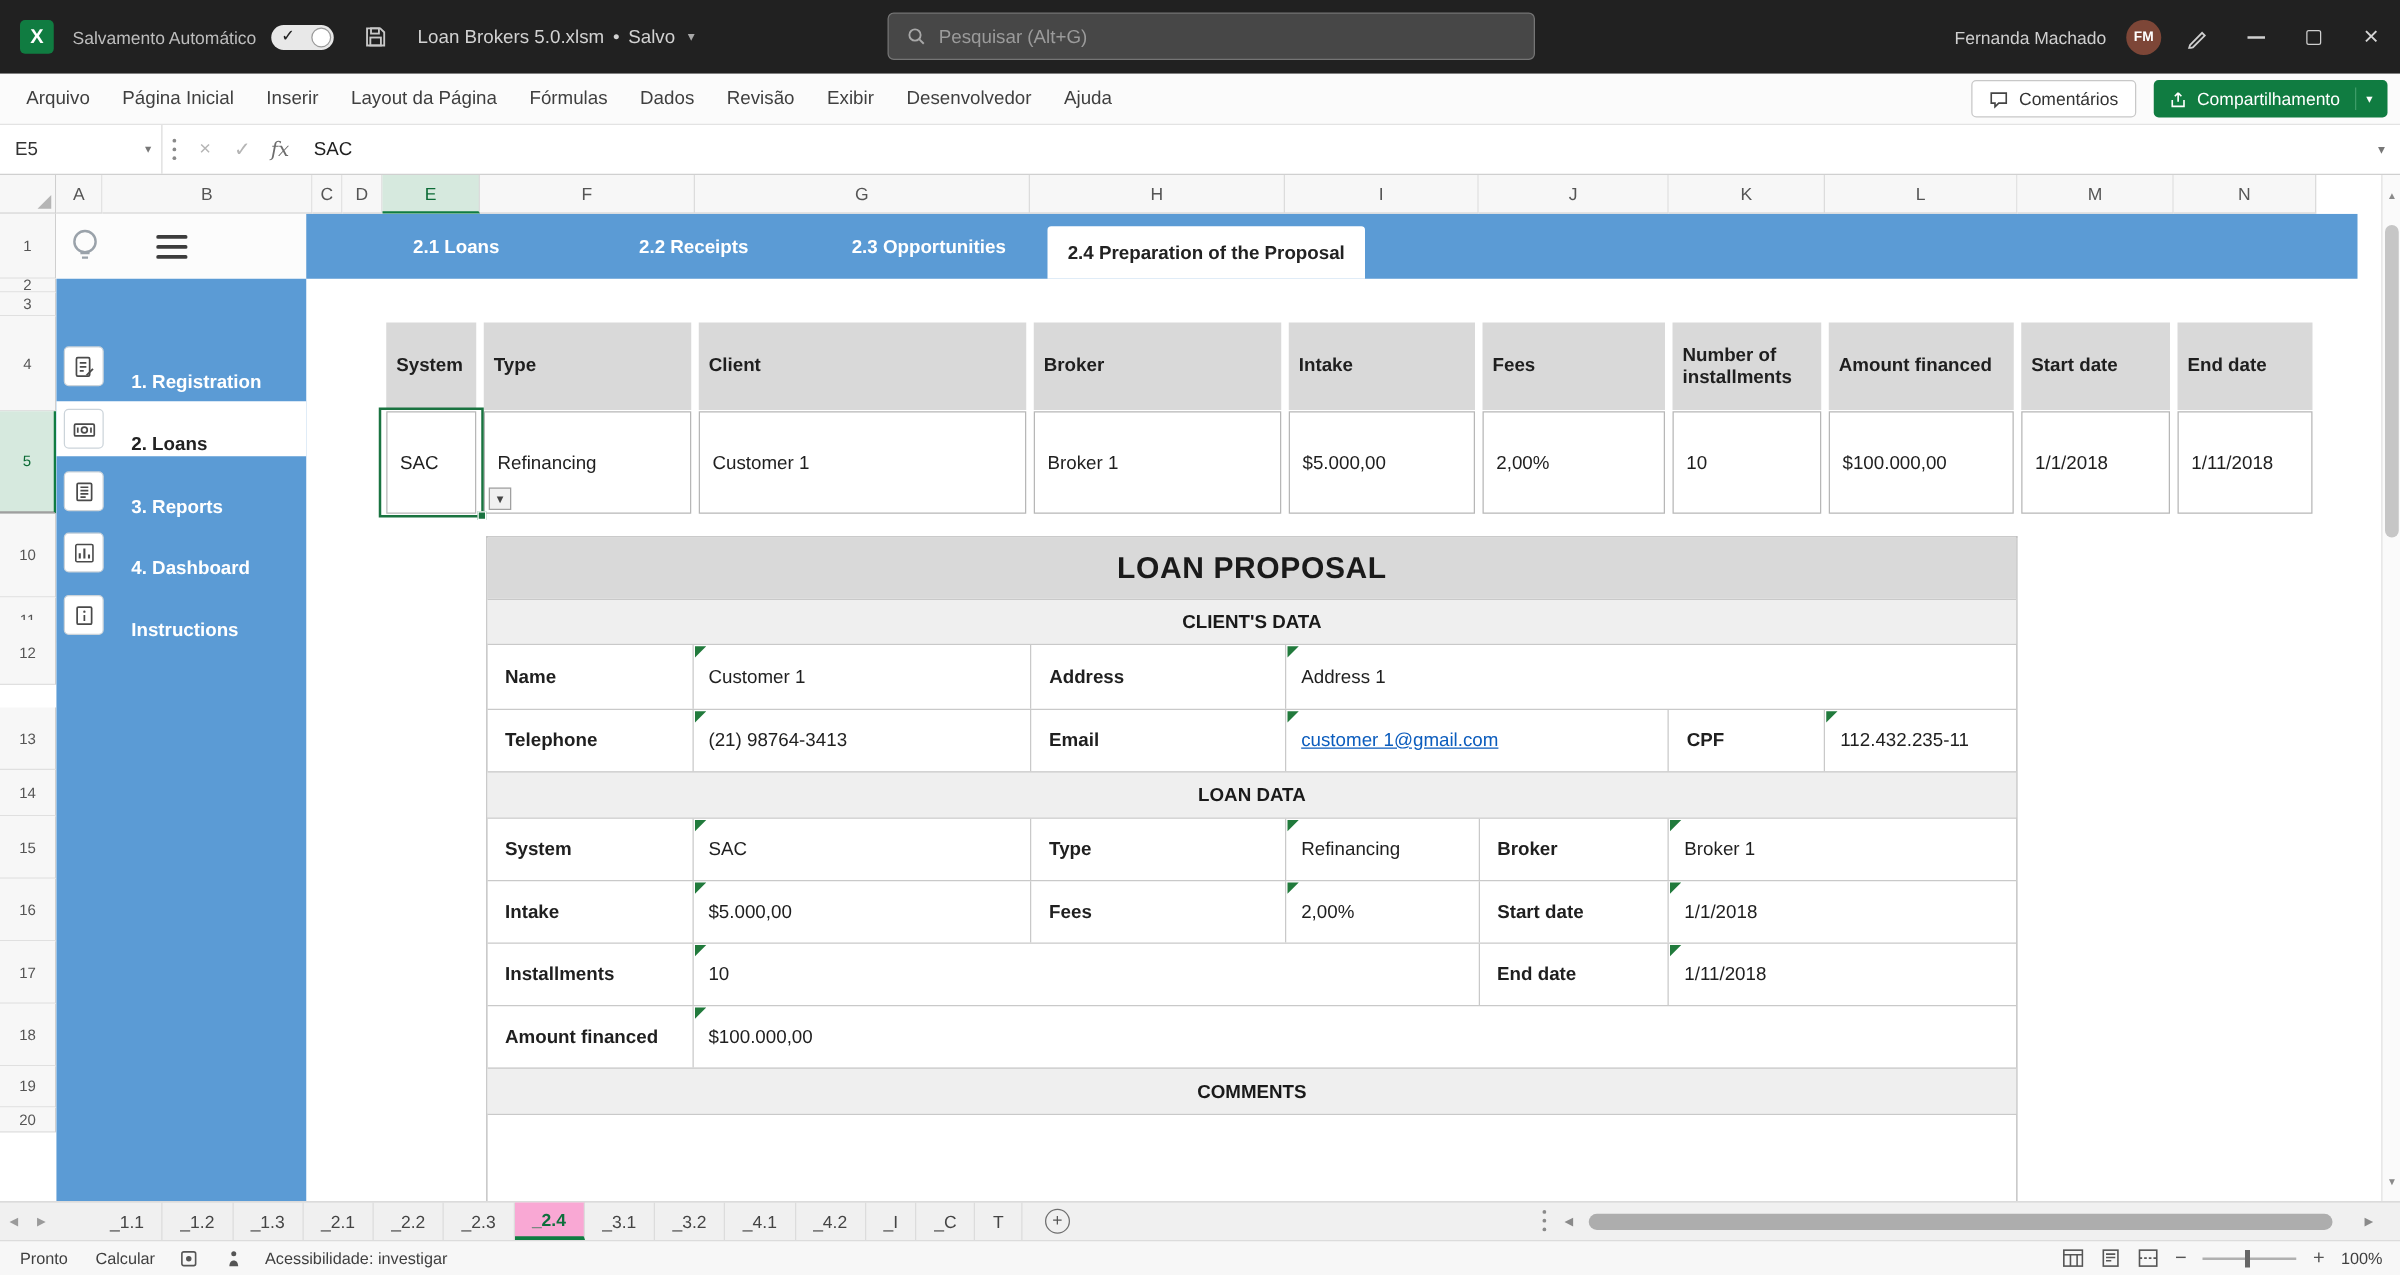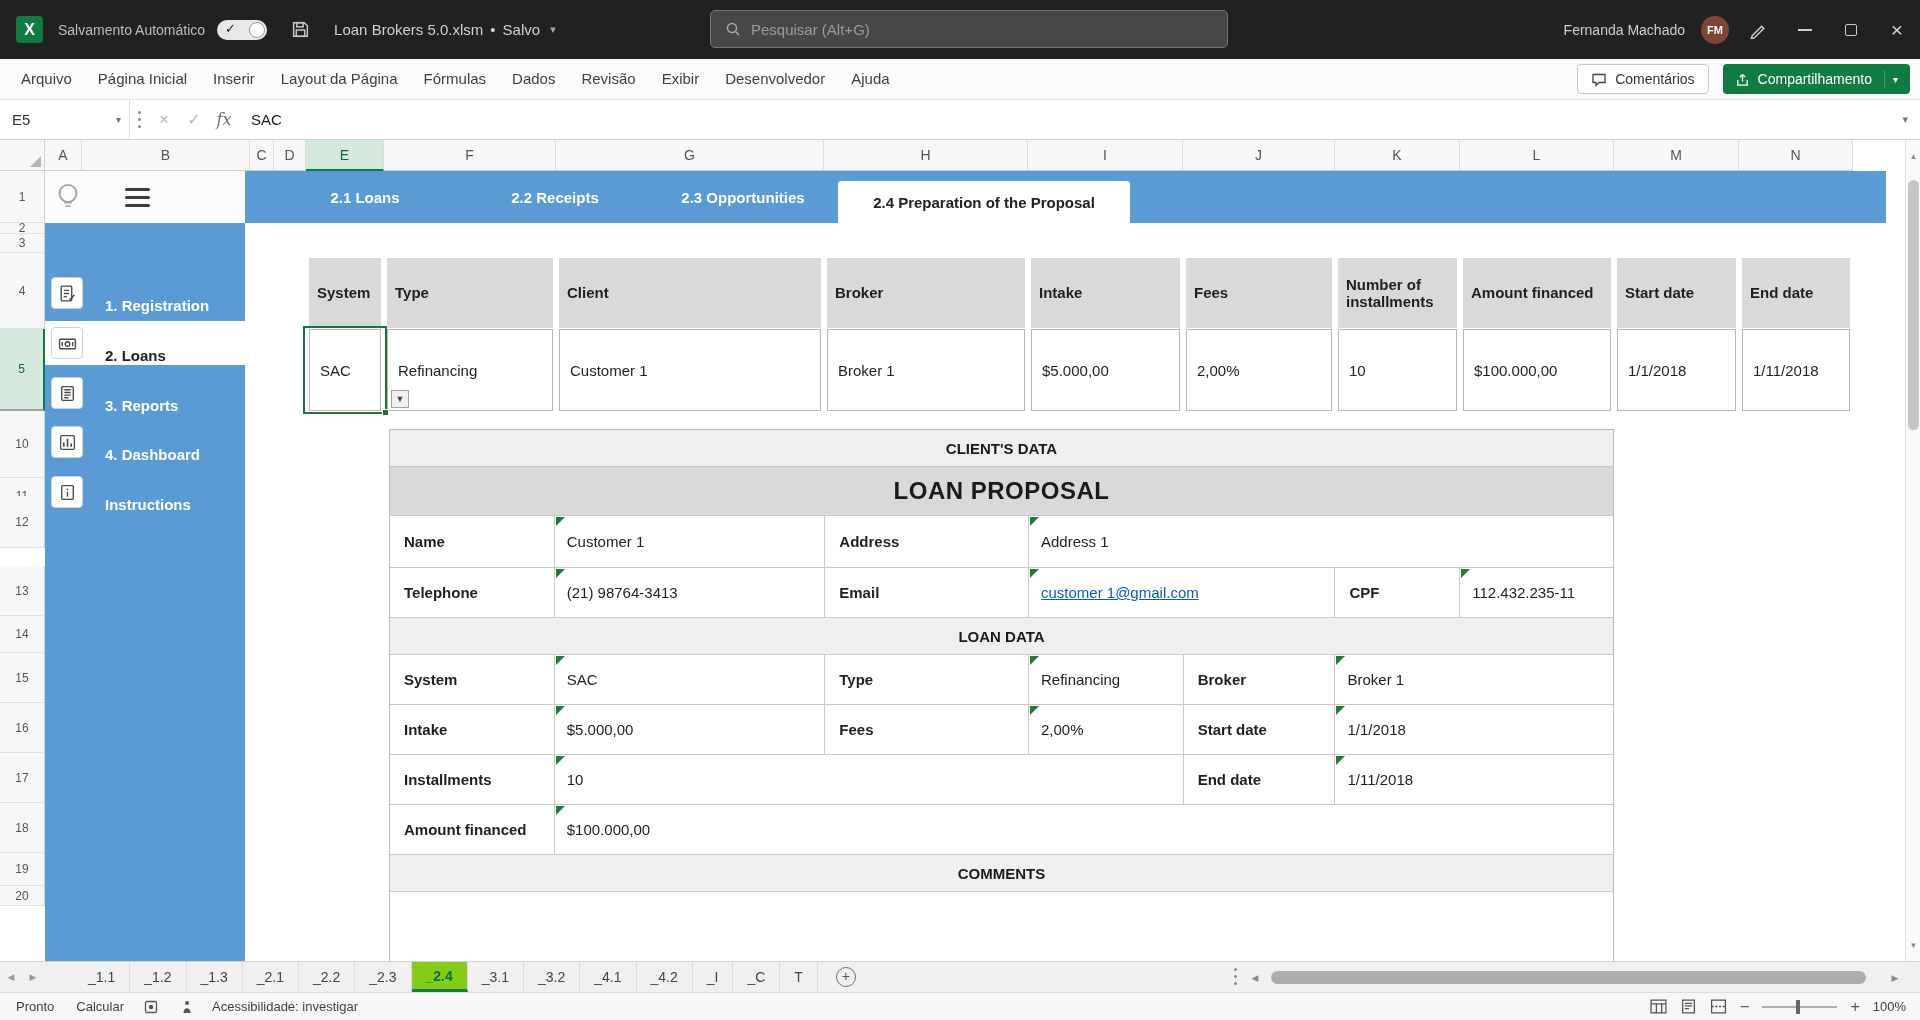--- a/index.html
+++ b/index.html
@@ -142,21 +142,21 @@
   .w1{width:164px}.w2{width:271px}.w3{width:204px}.w4{width:155px}.w5{width:152px}.w6{width:125px}.w7{width:154px}
   .w45{width:307px}.w67{width:279px}.w2to4{width:630px}.w2to7{width:1061px}.w4to7{width:586px}
 
   
   #tabsbar { position:absolute; left:0; top:961px; width:1920px; height:31px; background:#f0f0f0;
              border-top:1px solid #d4d4d4; display:flex; align-items:stretch; }
   .st-nav { width:22px; display:flex; align-items:center; justify-content:center; font-size:9px; color:#9a9a9a; }
   #sheet-tabs { display:flex; margin-left:30px; }
   .sheet-tab { padding:0 14px; font-size:14px; color:#444; display:flex; align-items:center;
                border-right:1px solid #dcdcdc; }
-  .sheet-tab.active { background:#84cc16; color:#0e6f3c; font-weight:bold; border-bottom:3px solid #107c41; }
+  .sheet-tab.active { background:#f9a8d4; color:#0e6f3c; font-weight:bold; border-bottom:3px solid #107c41; }
   #add-sheet { width:20px; height:20px; margin:5px 0 0 18px; border:1.5px solid #6f6f6f; border-radius:50%;
                color:#555; font-size:14px; line-height:17px; text-align:center; }
   #tab-dots { position:absolute; left:1226px; top:4px; }
   #hscroll { position:absolute; left:1245px; right:15px; top:0; height:31px; display:flex; align-items:center; }
   .hs-left,.hs-right { width:20px; text-align:center; font-size:9px; color:#8a8a8a; }
   .hs-track { flex:1; height:31px; position:relative; }
   .hs-thumb { position:absolute; left:1%; top:9px; width:96%; height:13px; background:#adadad; border-radius:7px; }
 
   
   #statusbar { position:absolute; left:0; top:992px; width:1920px; height:28px; background:#f7f7f7;
@@ -377,21 +377,21 @@
                 <path d="M9 8.5V13"></path>
               </svg>
             </div>
             <div class="side-label">Instructions</div>
           </div>
         </div>
       <div id="band">
           <div class="nav-tab" style="left: 30px; width: 180px;">2.1 Loans</div>
           <div class="nav-tab" style="left: 220px; width: 180px;">2.2 Receipts</div>
           <div class="nav-tab" style="left: 408px; width: 180px;">2.3 Opportunities</div>
-          <div class="nav-tab active" style="left: 593px; width: 292px;">2.4 Preparation of the Proposal</div>
+          <div class="nav-tab active" style="left: 593px; width: 254px;">2.4 Preparation of the Proposal</div>
         </div>
 
       <div id="loans-table">
           <div class="lt-h" style="left: 264px; width: 72px; top: 87px; height: 70px;">System</div>
           <div class="lt-c" style="left: 264px; width: 72px; top: 158px; height: 82px;">SAC</div>
           <div class="lt-h" style="left: 342px; width: 166px; top: 87px; height: 70px;">Type</div>
           <div class="lt-c" style="left: 342px; width: 166px; top: 158px; height: 82px;">Refinancing</div>
           <div class="lt-h" style="left: 514px; width: 262px; top: 87px; height: 70px;">Client</div>
           <div class="lt-c" style="left: 514px; width: 262px; top: 158px; height: 82px;">Customer 1</div>
           <div class="lt-h" style="left: 782px; width: 198px; top: 87px; height: 70px;">Broker</div>
@@ -409,22 +409,22 @@
           <div class="lt-h" style="left: 1697px; width: 108px; top: 87px; height: 70px;">End date</div>
           <div class="lt-c" style="left: 1697px; width: 108px; top: 158px; height: 82px;">1/11/2018</div>
         </div>
 
       <div id="selection">
         <div class="fill-handle"></div>
       </div>
       <div id="dv-dropdown">▼</div>
 
       <div id="proposal">
+        <div class="p-row p-title">LOAN PROPOSAL</div>
         <div class="p-row p-sec">CLIENT'S DATA</div>
-        <div class="p-row p-title">LOAN PROPOSAL</div>
         <div class="p-row h52">
           <div class="p-cell lab w1">Name</div>
           <div class="p-cell val gt w2">Customer 1</div>
           <div class="p-cell lab w3">Address</div>
           <div class="p-cell val gt w4to7">Address 1</div>
         </div>
         <div class="p-row h50">
           <div class="p-cell lab w1">Telephone</div>
           <div class="p-cell val gt w2">(21) 98764-3413</div>
           <div class="p-cell lab w3">Email</div>

